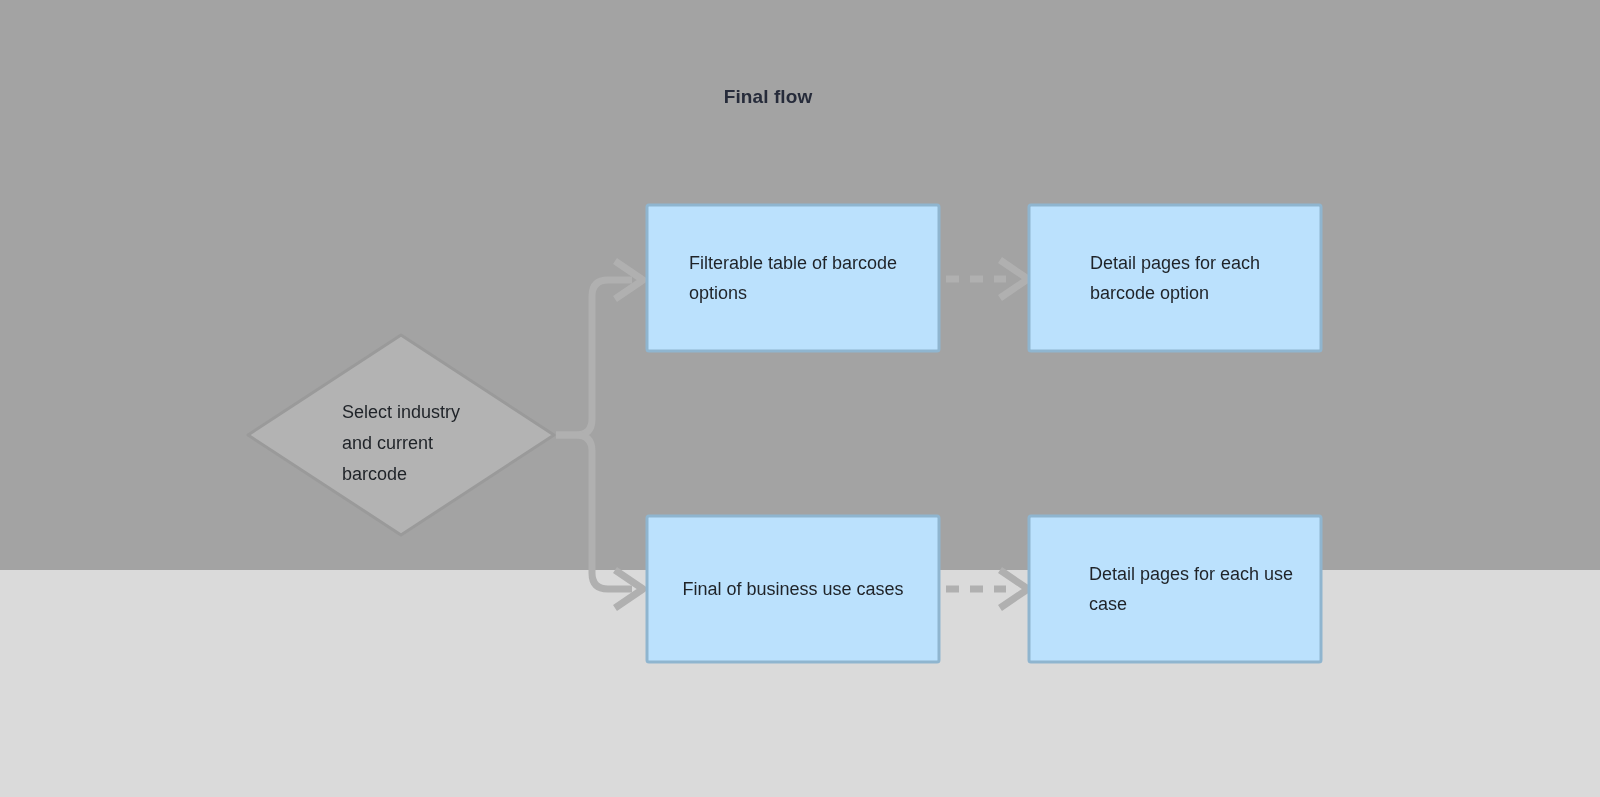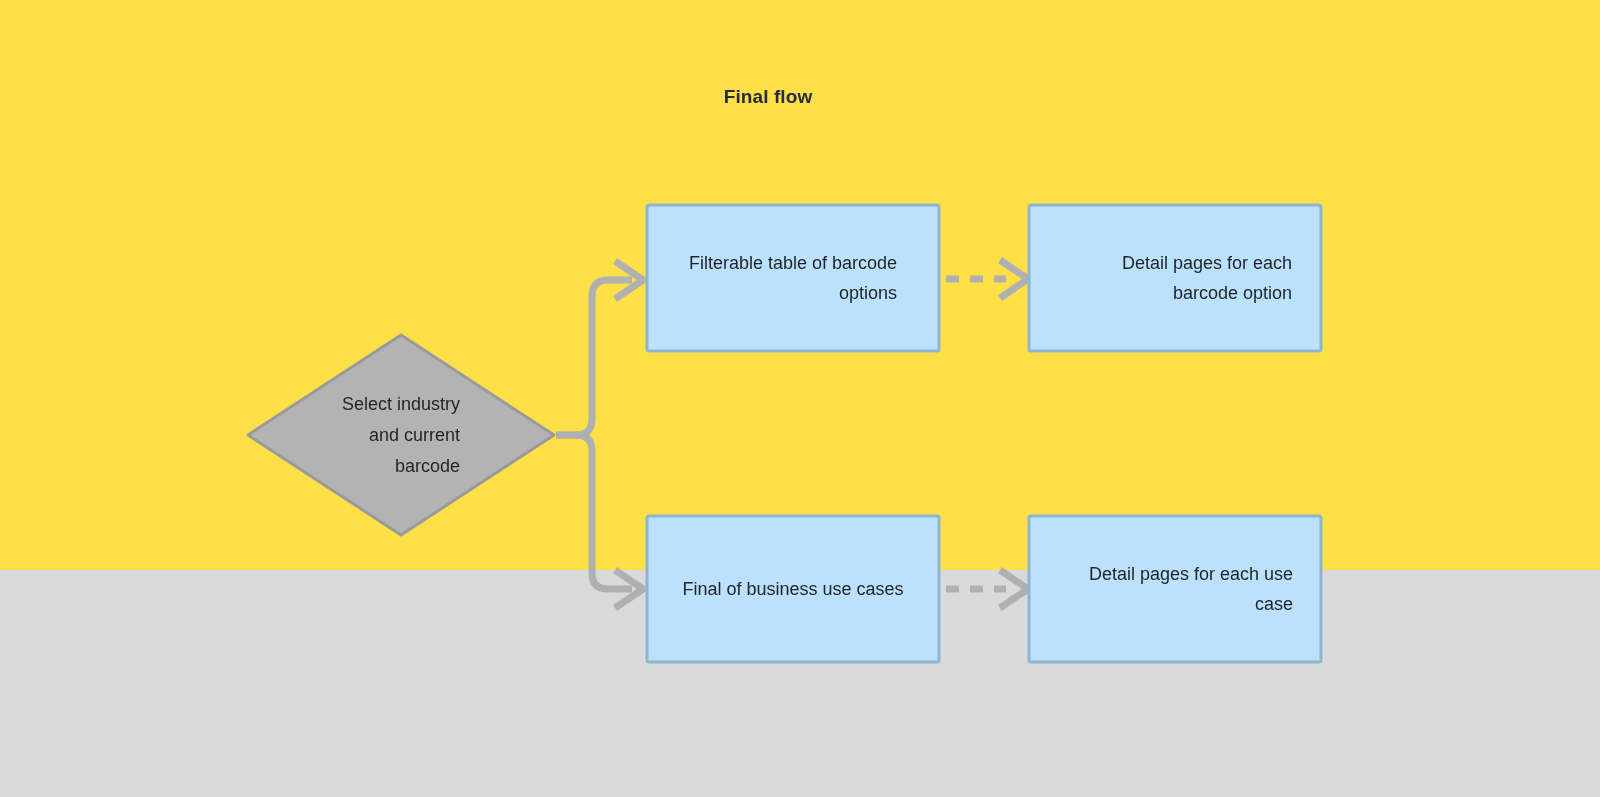--- a/index.html
+++ b/index.html
@@ -11,21 +11,21 @@
   body {
     width: 1600px;
     height: 797px;
     overflow: hidden;
     font-family: "Liberation Sans", sans-serif;
   }
   #canvas {
     position: relative;
     width: 1600px;
     height: 570px;
-    background: #fde047;
+    background: #a3a3a3;
   }
   #flow-svg {
     position: absolute;
     left: 0;
     top: 0;
     width: 1600px;
     height: 797px;
   }
 
   
@@ -41,42 +41,42 @@
     letter-spacing: 0.1px;
     margin-left: -32px;
   }
 
   
   .node-label {
     position: absolute;
     display: flex;
     align-items: center;
     justify-content: center;
-    text-align: right;
+    text-align: left;
     font-size: 18px;
     line-height: 30px;
     color: #1f2328;
     box-sizing: border-box;
     padding: 0 14px;
     white-space: pre-line;
   }
 
   .node-decision-label {
     left: 248px;
-    top: 335px;
+    top: 343px;
     width: 306px;
     height: 200px;
     font-size: 18px;
     line-height: 31px;
   }
 
   .node-box-label { width: 292px; height: 146px; }
 
   #label-filterable-table  { left: 647px;  top: 205px; }
-  #label-detail-barcode    { left: 1029px; top: 205px; margin-left: 32px; }
+  #label-detail-barcode    { left: 1029px; top: 205px; }
   #label-use-cases         { left: 647px;  top: 516px; }
   #label-detail-usecase    { left: 1029px; top: 516px; margin-left: 16px; }
 </style>
 </head>
 <body>
 
 <div id="canvas">
 
   <div class="diagram-title">Final flow</div>
 

